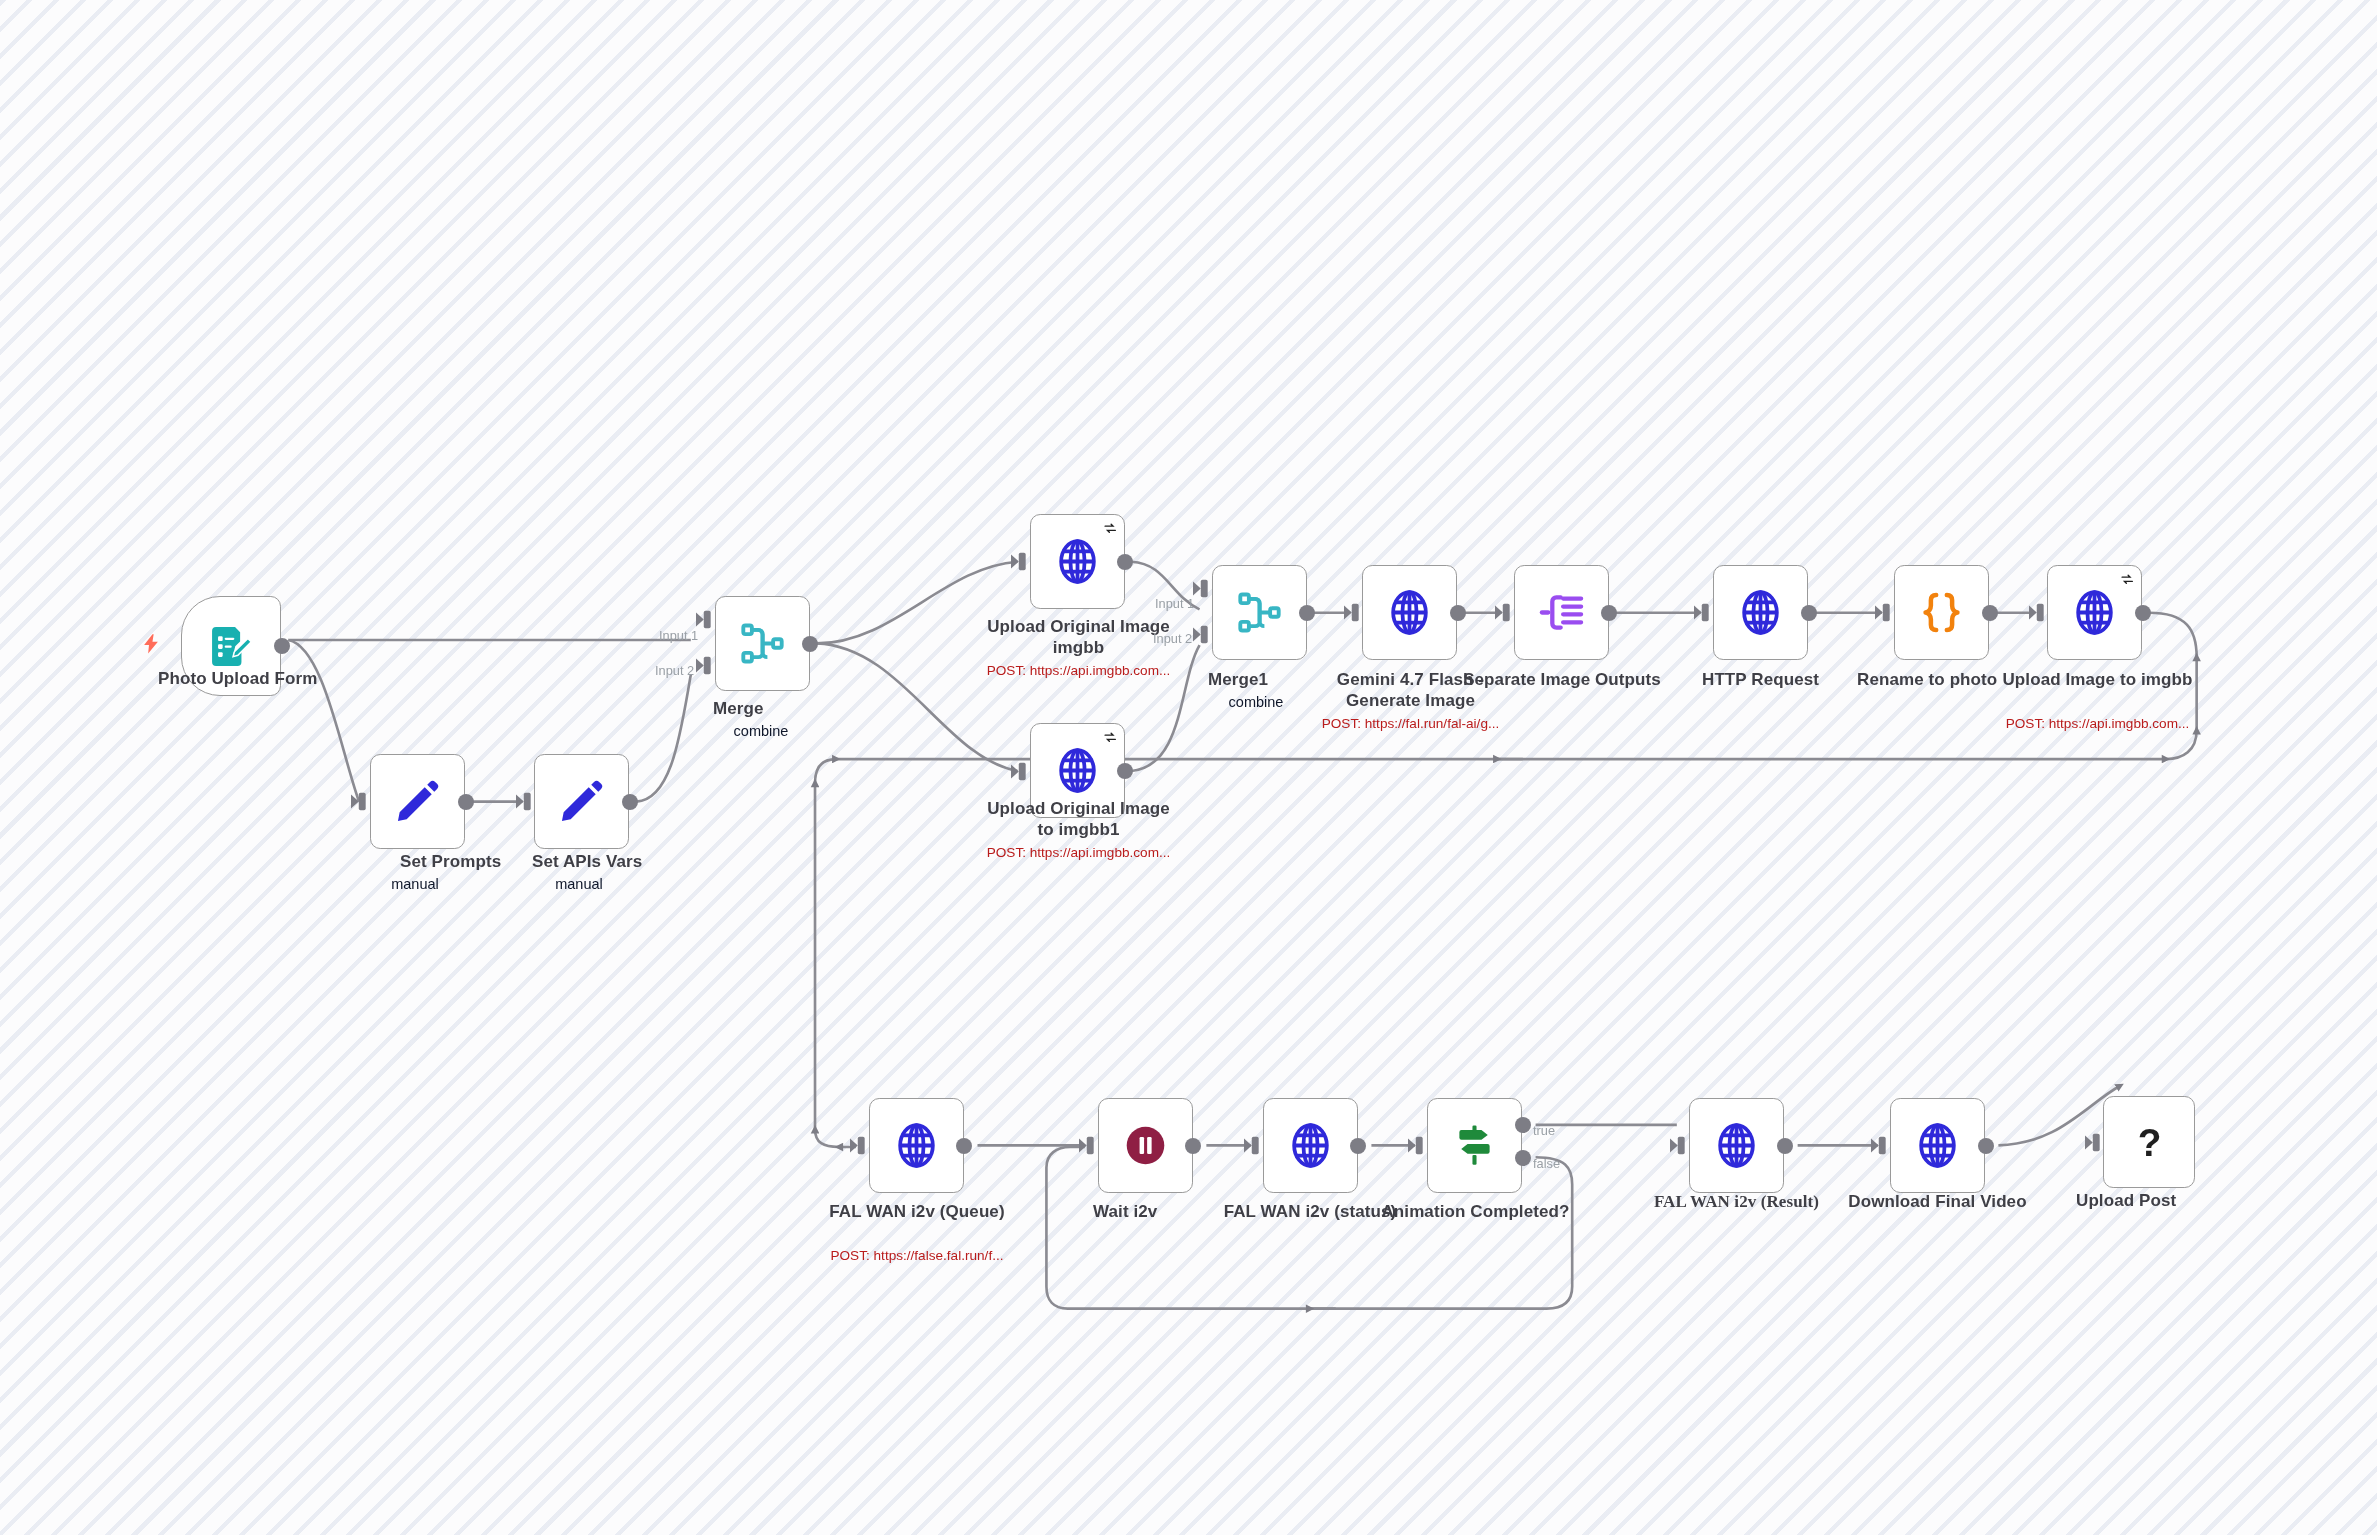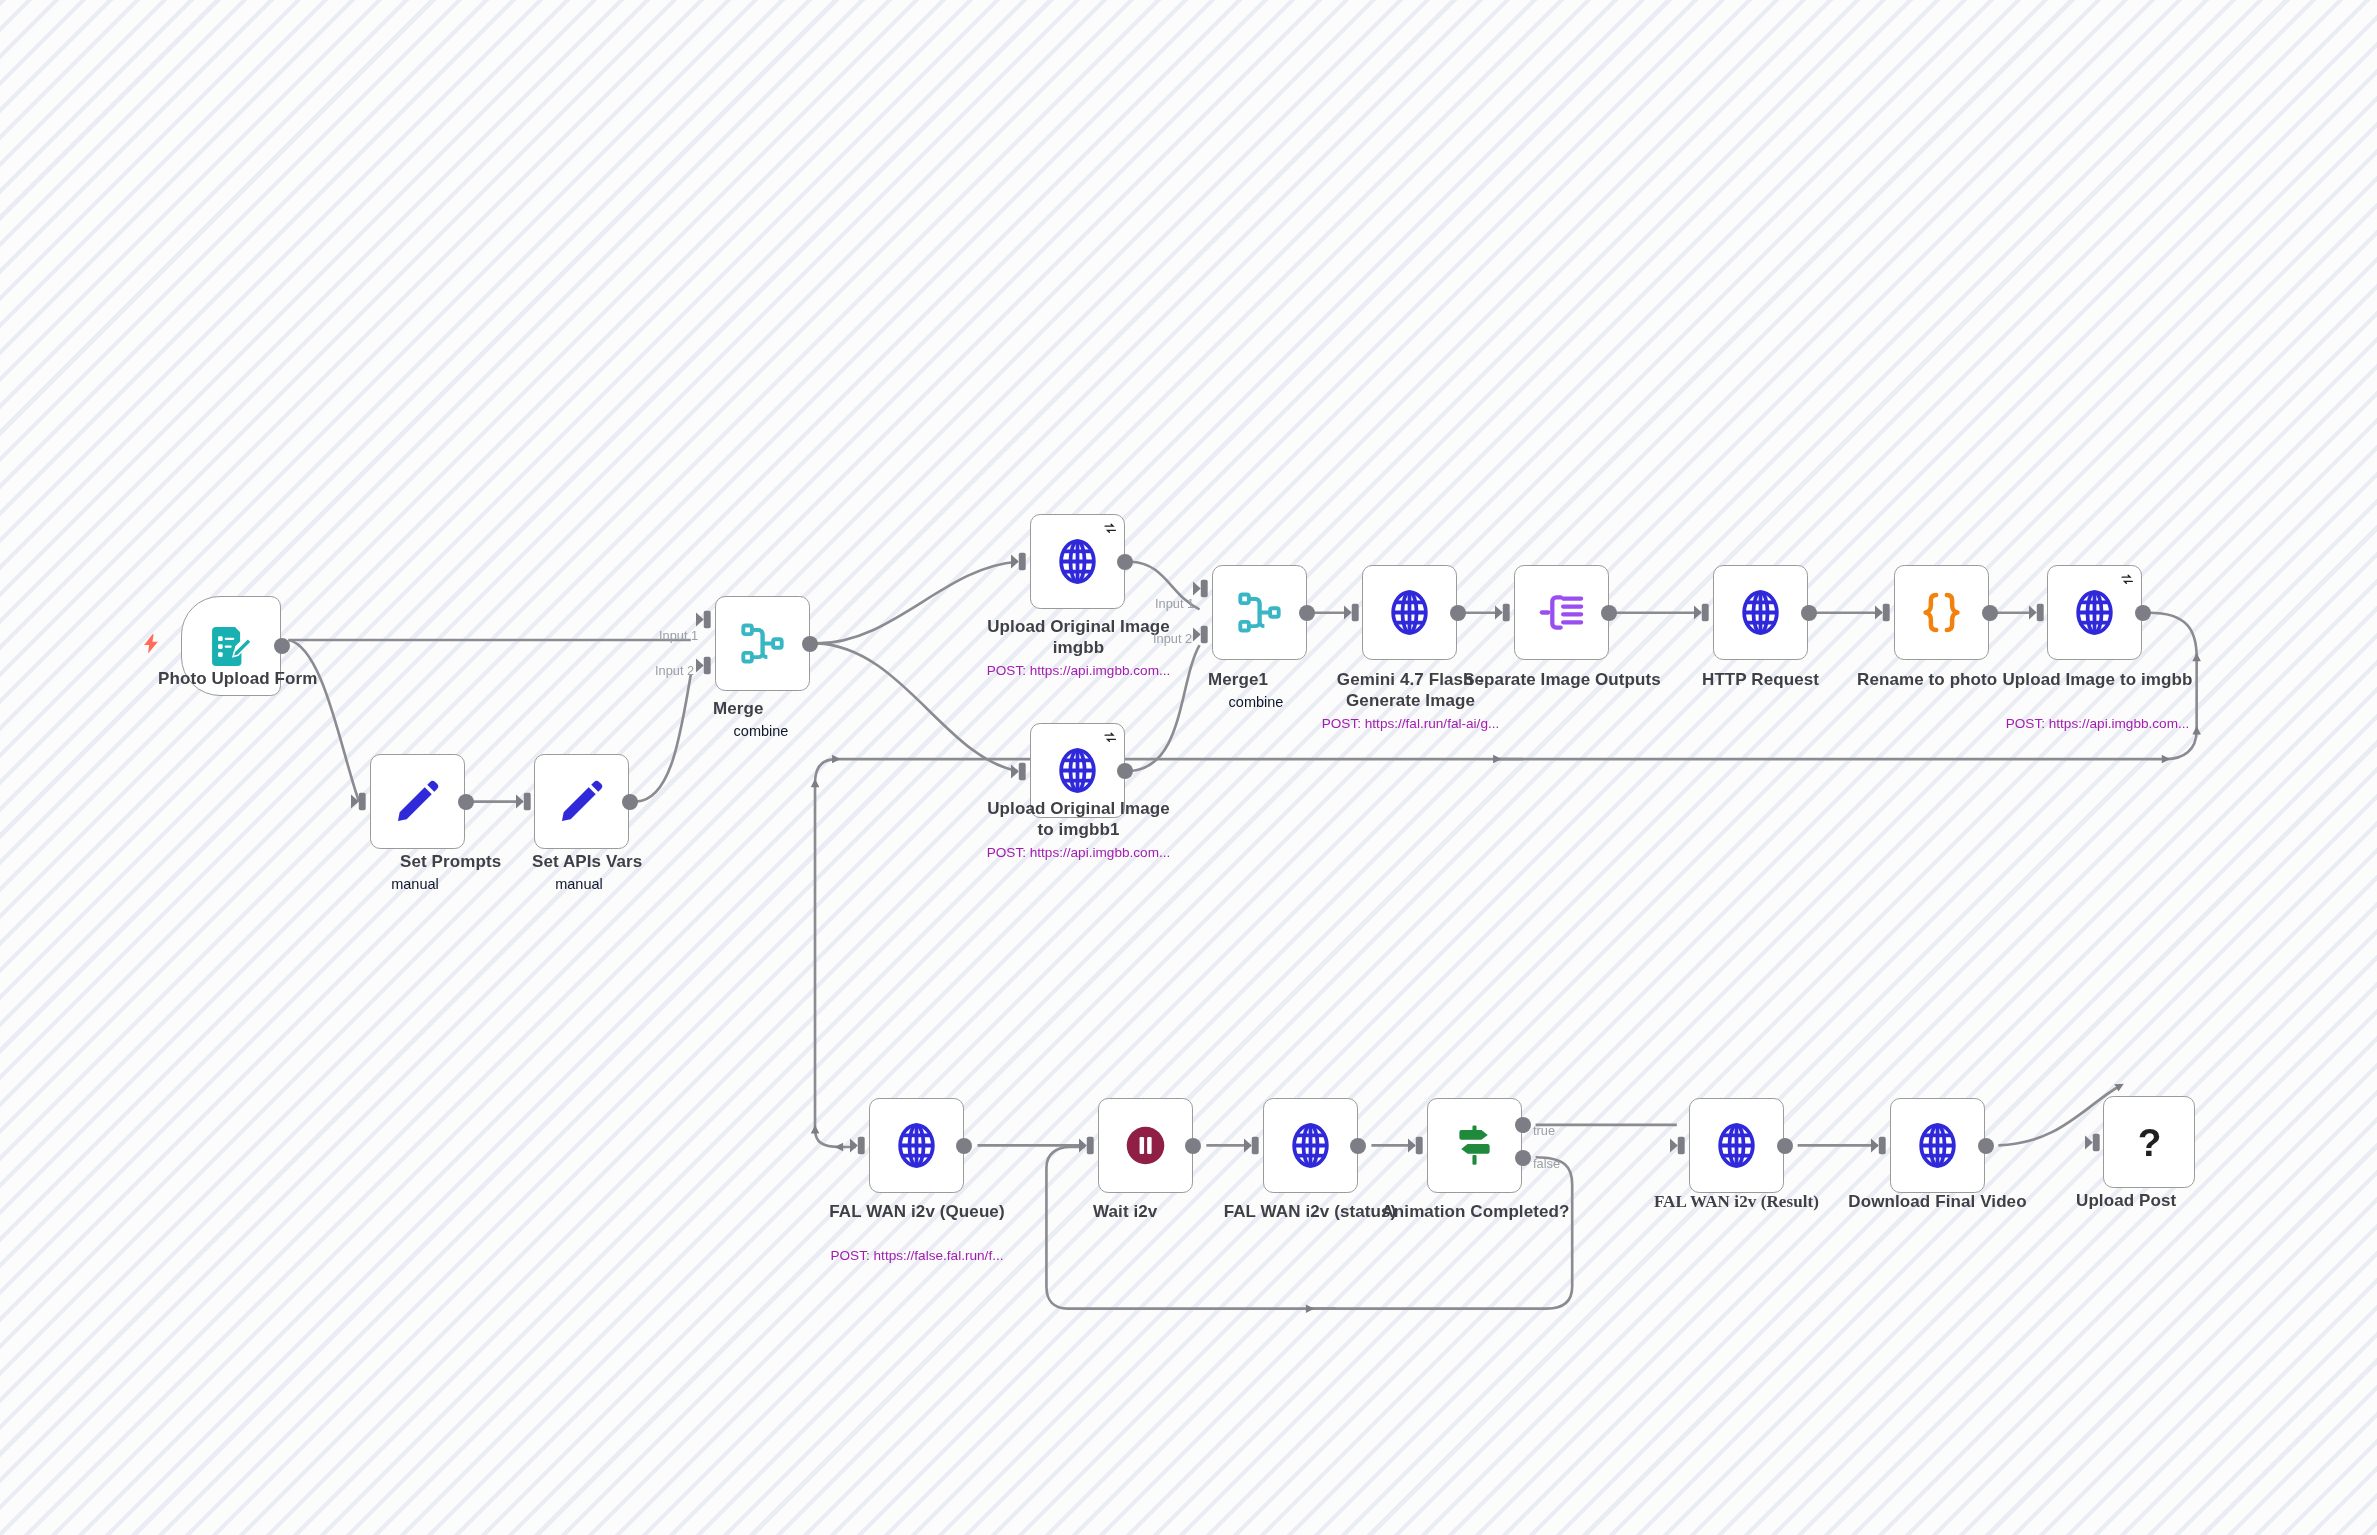--- a/index.html
+++ b/index.html
@@ -45,21 +45,21 @@
   }
   .label.wrap{white-space:normal;}
   .sublabel{
     position:absolute;
     text-align:center;
     color:#0f172a;
     font-size:14.5px;
     line-height:18px;
     white-space:nowrap;
   }
-  .sublabel.url{color:#a21caf;font-size:13.6px;}
+  .sublabel.url{color:#b91c1c;font-size:13.6px;}
   
   .dot{
     position:absolute;width:16px;height:16px;border-radius:50%;
     background:#7d7d85;
   }
   .inarrow{position:absolute;width:19px;height:19px;line-height:0;}
   .bolt{position:absolute;width:22px;height:25.5px;line-height:0;}
   .edgelabel{
     position:absolute;font-size:12.8px;color:#9aa0a6;white-space:nowrap;
   }

